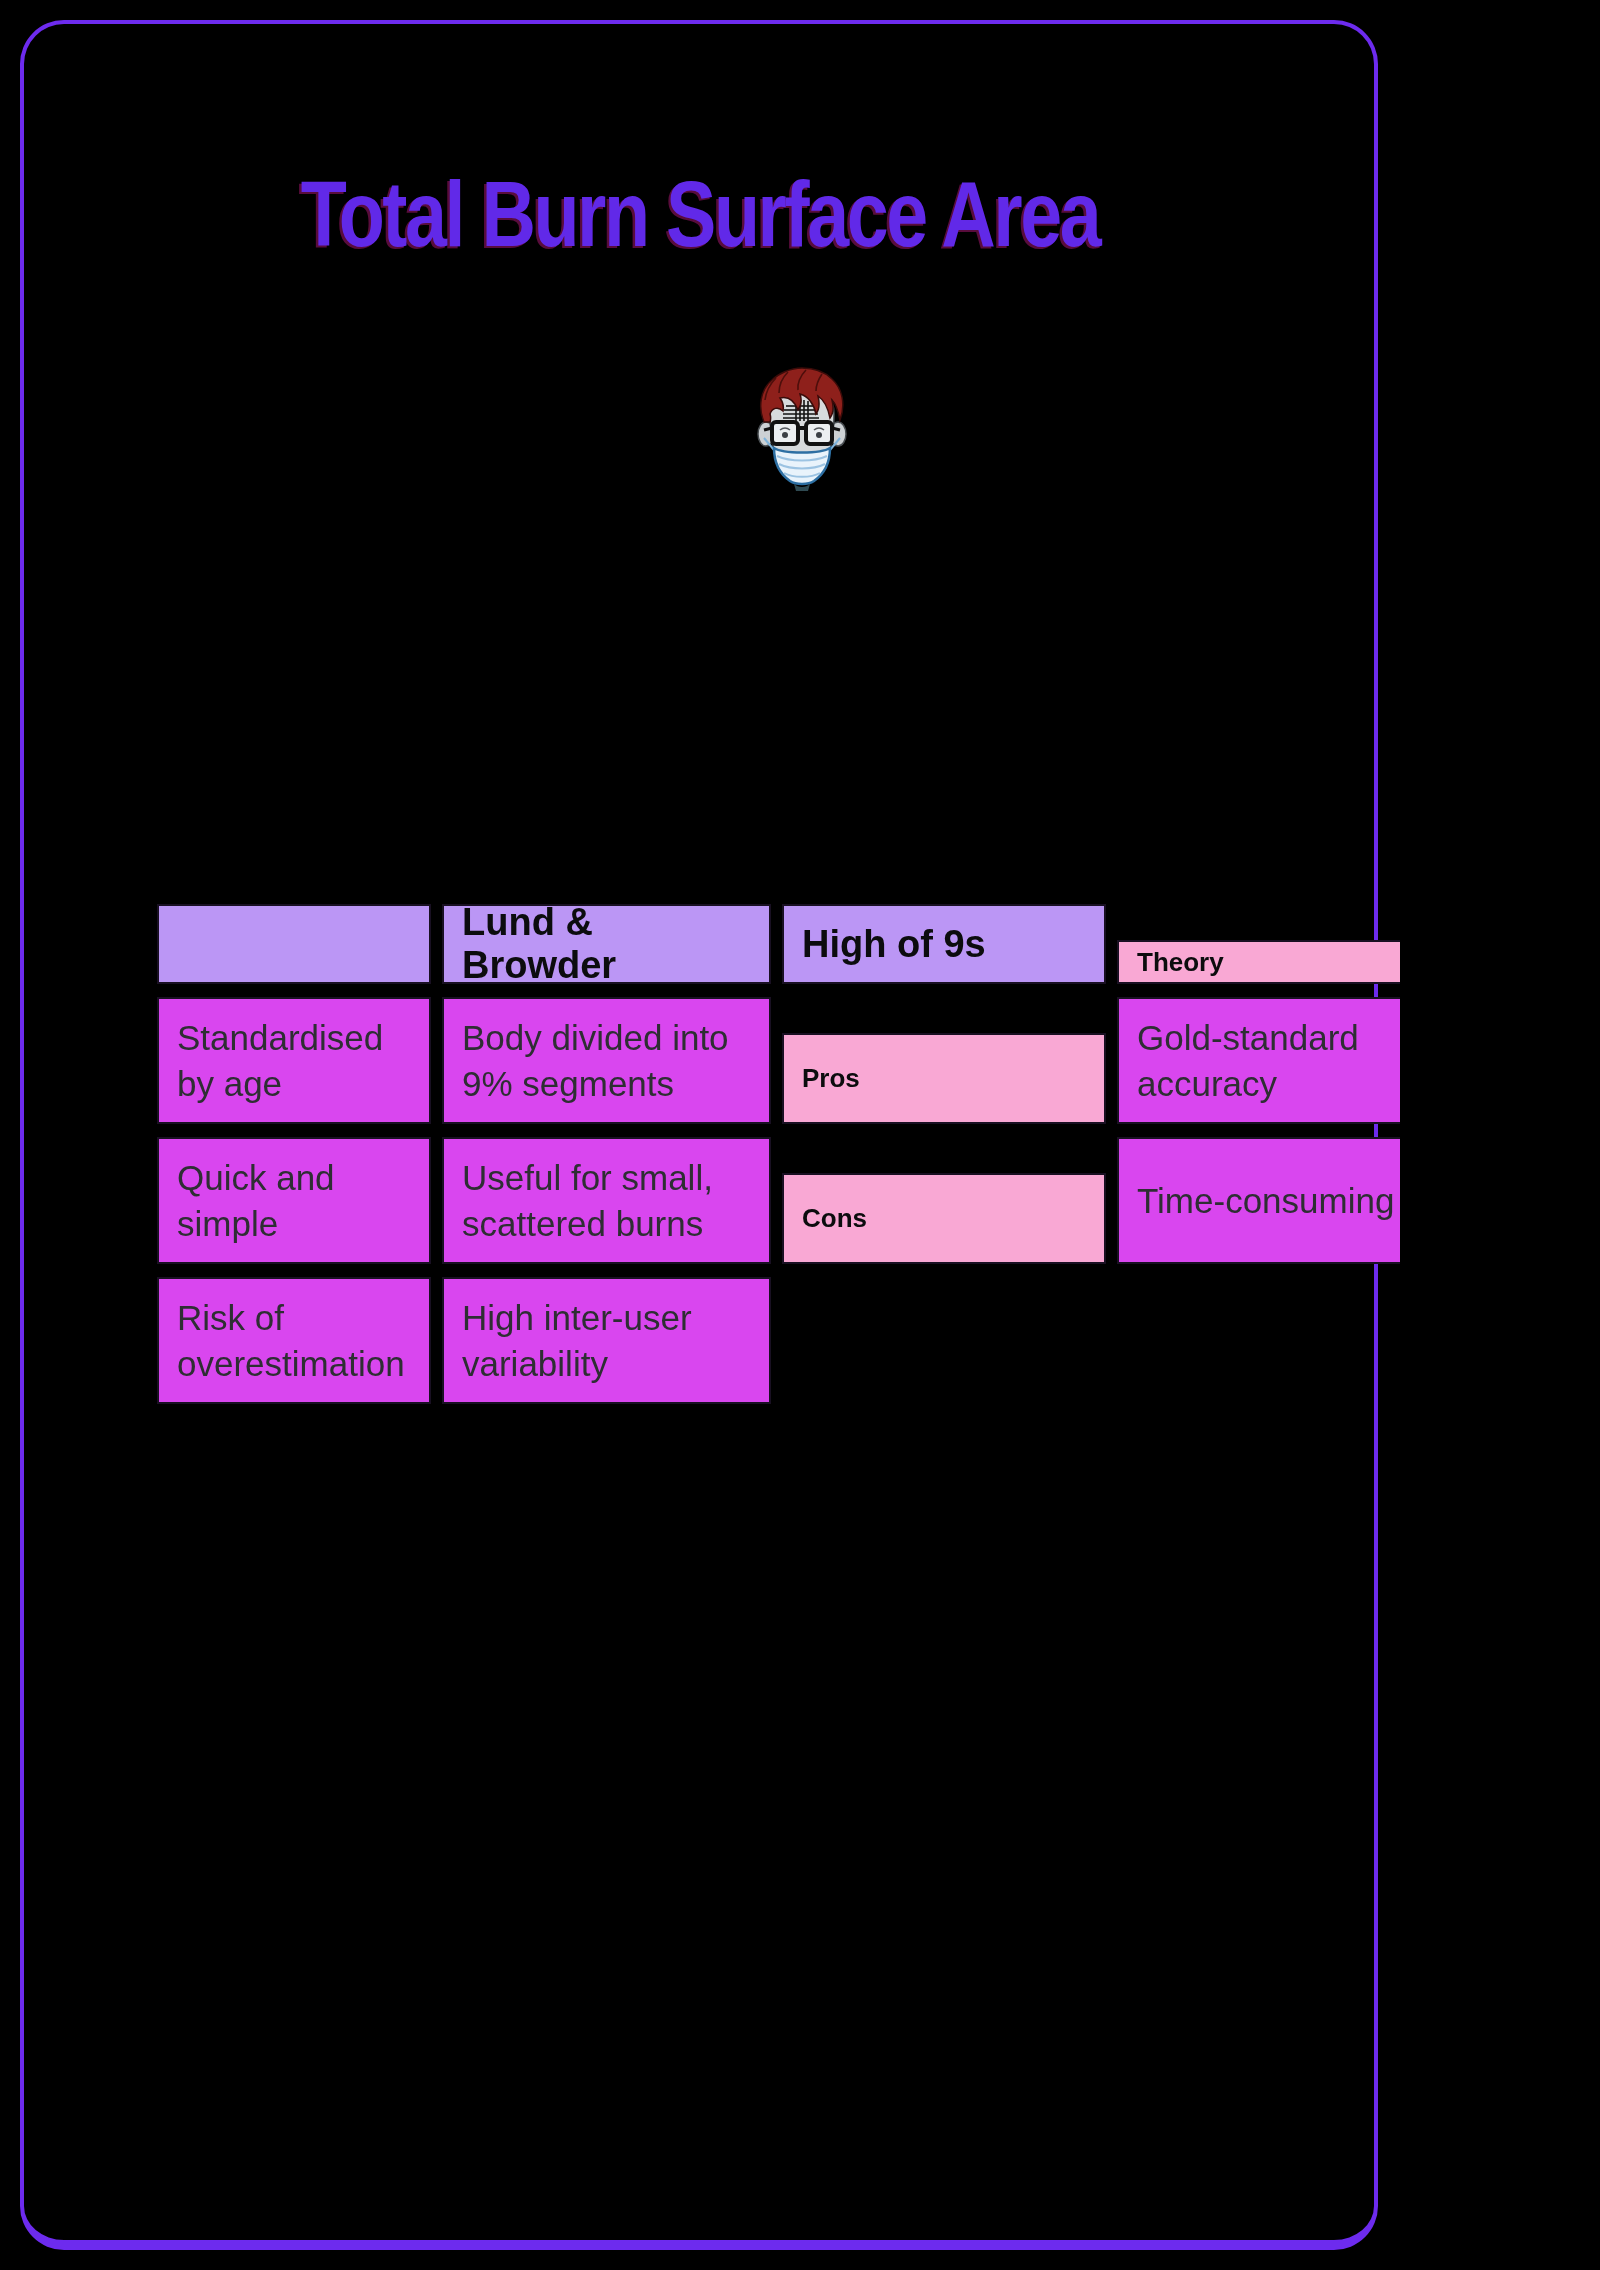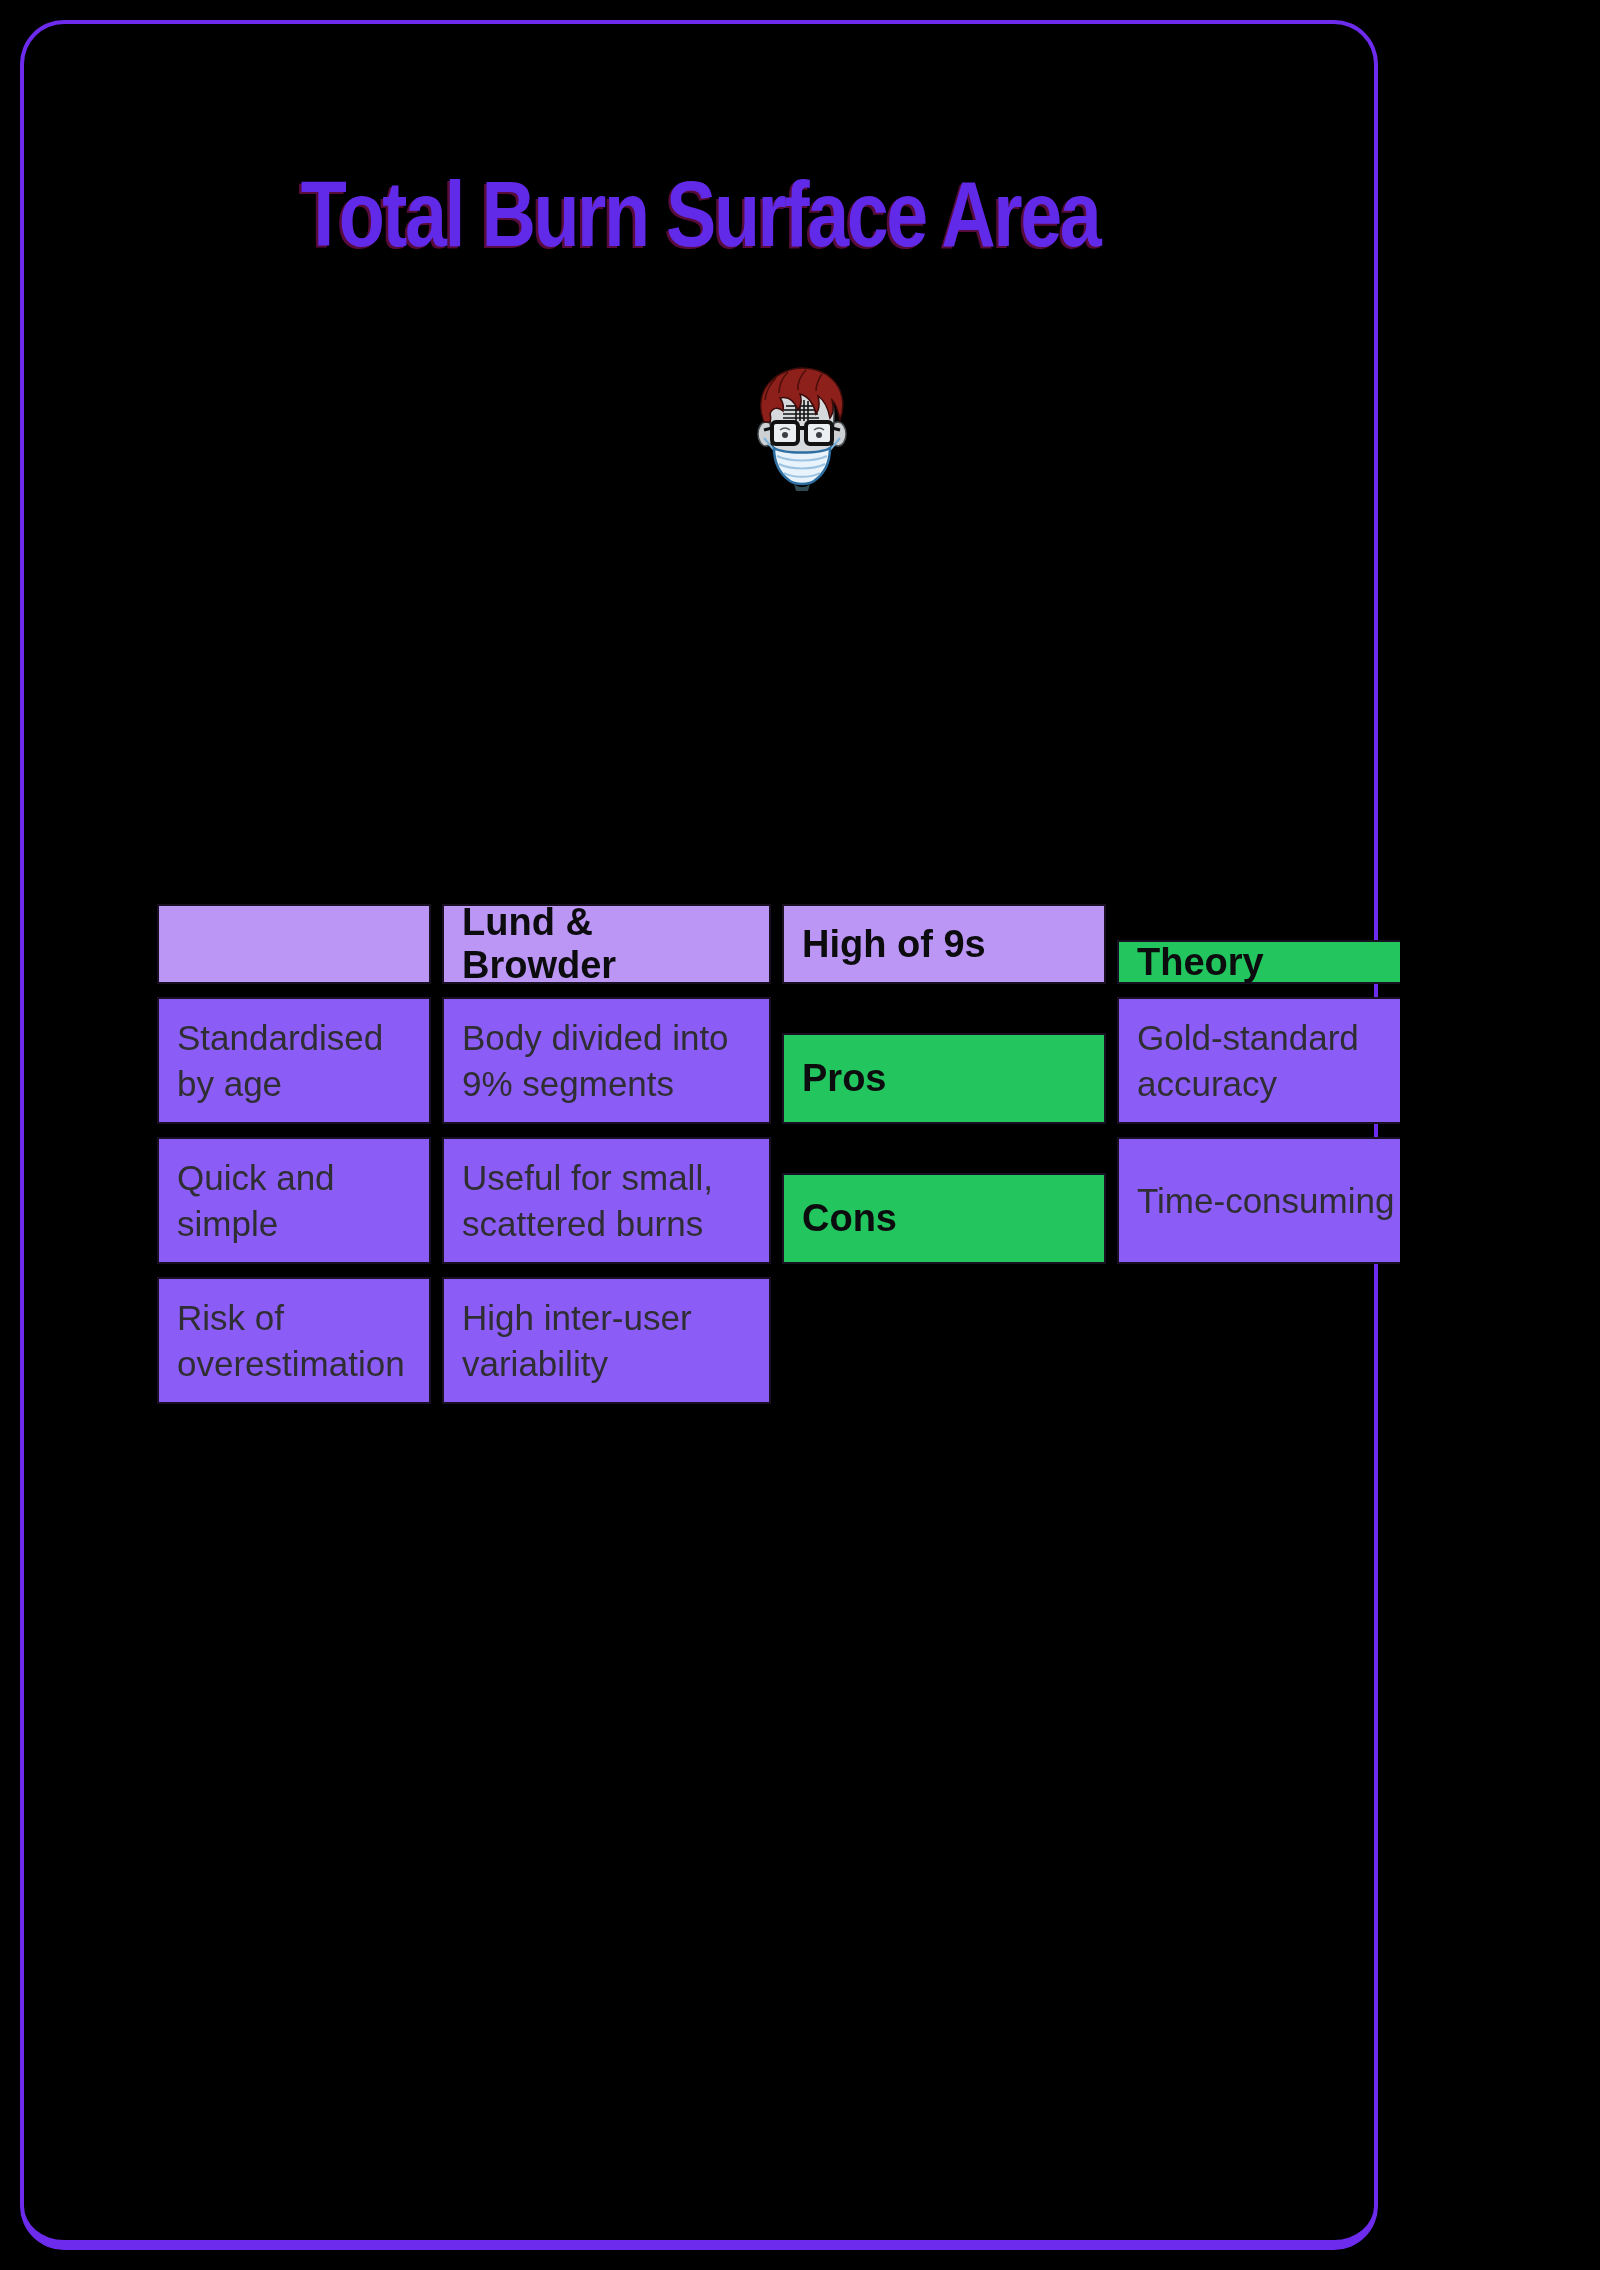--- a/index.html
+++ b/index.html
@@ -58,28 +58,28 @@
     align-items:center;
     padding:4px 14px 4px 18px;
   }
   .cell.head{
     background:#BB96F5;
     font-weight:700;
     font-size:38px;
     color:#0C0C0E;
   }
   .cell.rowlabel{
-    background:#22c55e;
+    background:#f9a8d4;
     font-weight:700;
-    font-size:38px;
+    font-size:26px;
     color:#0C0C0E;
     margin-top:36px;
   }
   .cell.data{
-    background:#8b5cf6;
+    background:#d946ef;
     font-weight:400;
     font-size:35px;
     line-height:1.29;
     color:#2E2E33;
   }
 </style>
 </head>
 <body>
 
 <div class="page">

